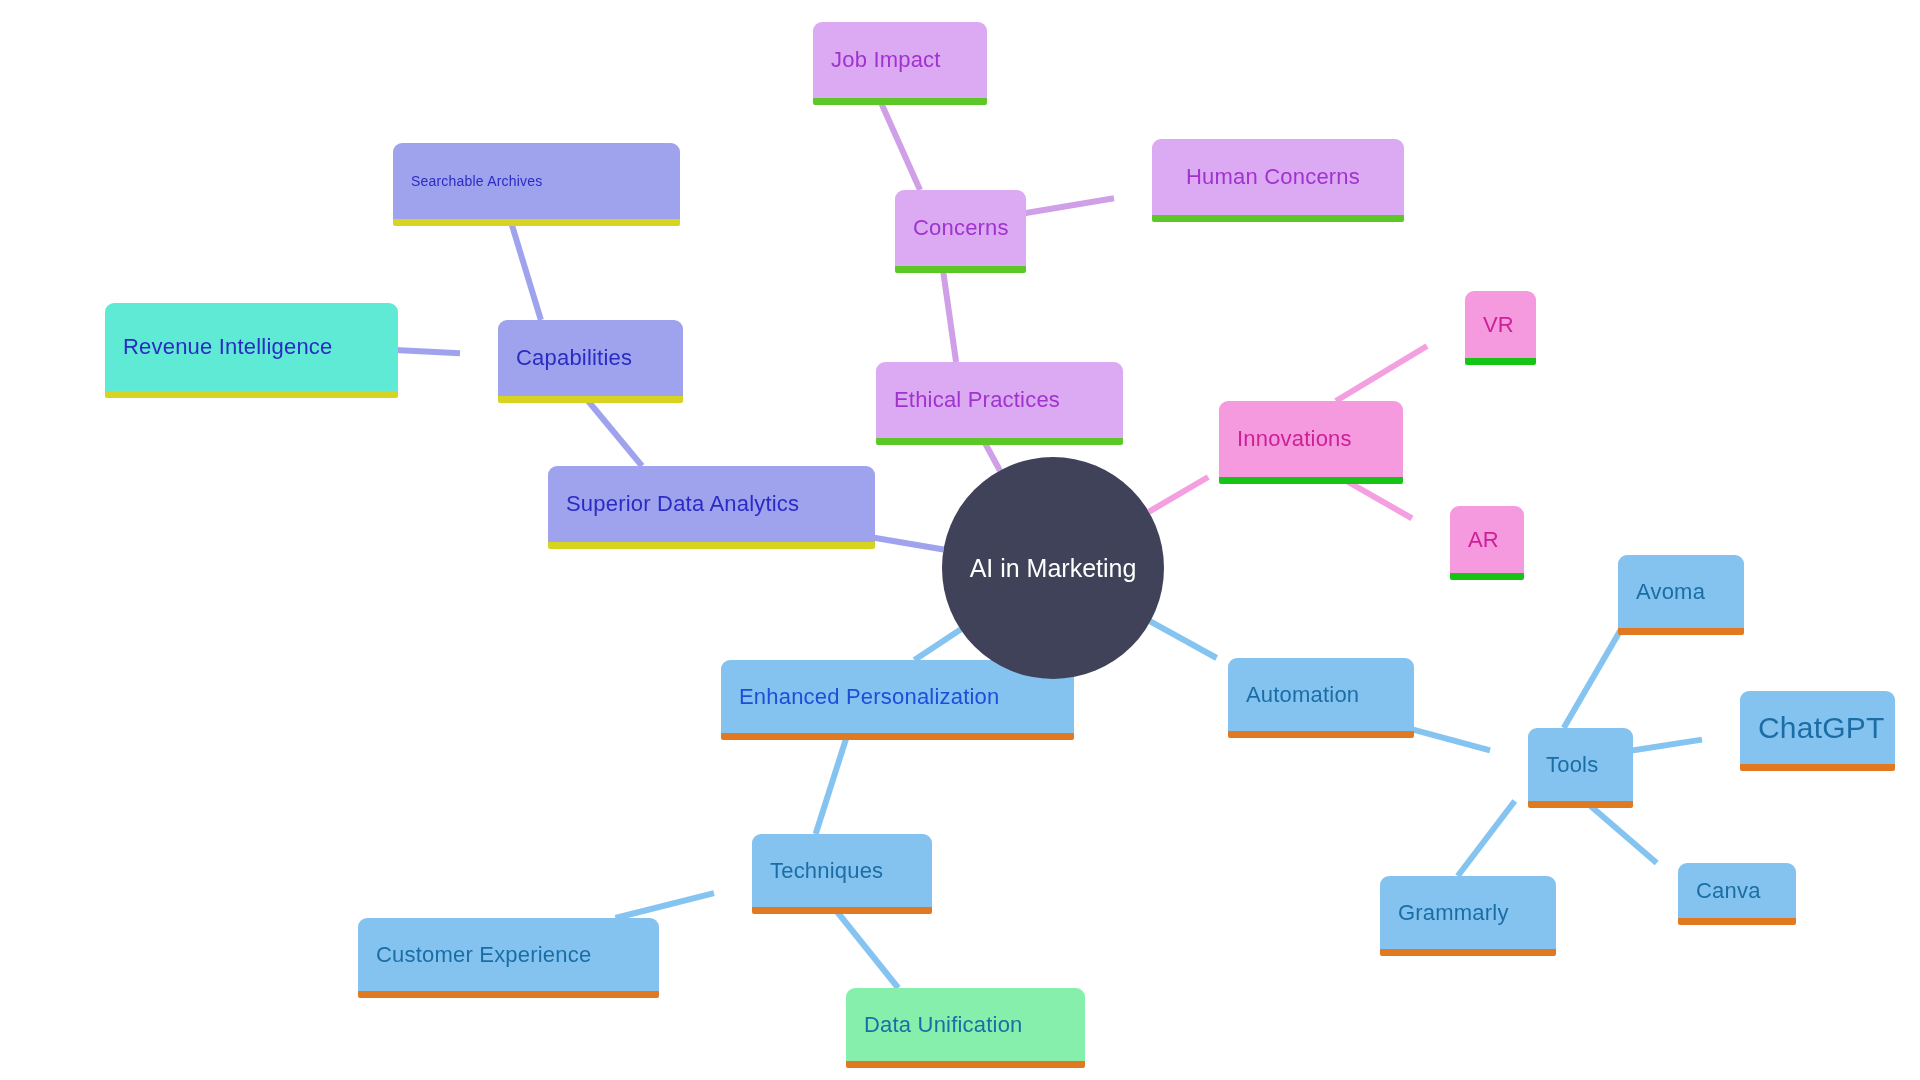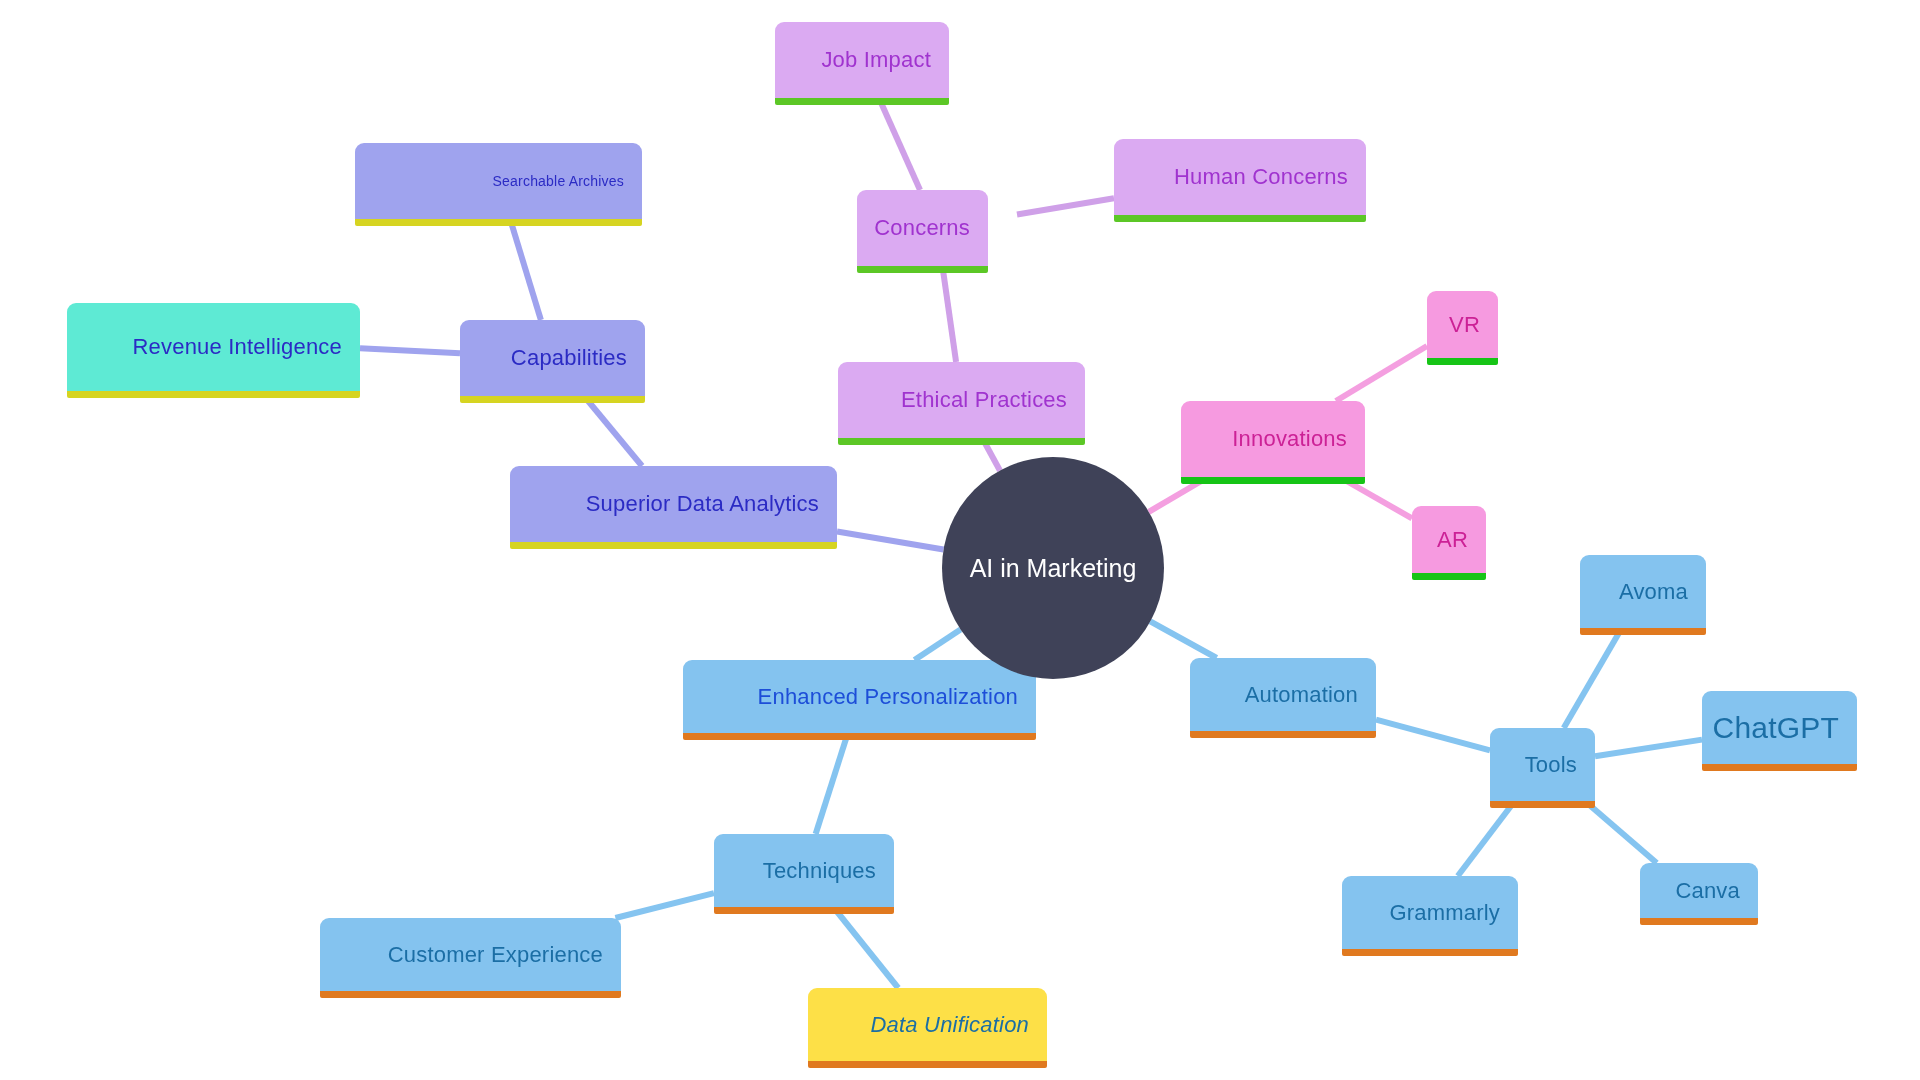--- a/index.html
+++ b/index.html
@@ -23,24 +23,25 @@
     top: 0;
     width: 1920px;
     height: 1080px;
     pointer-events: none;
   }
   .node {
     position: absolute;
     box-sizing: border-box;
     display: flex;
     align-items: center;
-    justify-content: flex-end;
+    justify-content: flex-start;
     border-radius: 9px 9px 0 0;
     white-space: nowrap;
     letter-spacing: 0.2px;
+    margin-left: 38px;
   }
   .node .label {
     display: block;
     line-height: 1;
     padding: 0 18px;
   }
   .node .underline {
     position: absolute;
     left: 0;
     right: 0;
@@ -161,21 +162,21 @@
         <div class="underline" style="background: rgb(224, 121, 31);"></div>
       </div>
       <div class="node" style="left: 1342px; top: 876px; width: 176px; height: 73px; background: rgb(132, 195, 239); color: rgb(27, 110, 165); font-size: 22px;">
         <span class="label">Grammarly</span>
         <div class="underline" style="background: rgb(224, 121, 31);"></div>
       </div>
       <div class="node" style="left: 320px; top: 918px; width: 301px; height: 73px; background: rgb(132, 195, 239); color: rgb(27, 110, 165); font-size: 22px;">
         <span class="label">Customer Experience</span>
         <div class="underline" style="background: rgb(224, 121, 31);"></div>
       </div>
-      <div class="node" style="left: 808px; top: 988px; width: 239px; height: 73px; background: #fde047; color: rgb(27, 110, 165); font-size: 22px; font-style: italic;">
+      <div class="node" style="left: 808px; top: 988px; width: 239px; height: 73px; background: #86efac; color: rgb(27, 110, 165); font-size: 22px;">
         <span class="label">Data Unification</span>
         <div class="underline" style="background: rgb(224, 121, 31);"></div>
       </div>
     </div>
   <div id="root-node" style="left: 942px; top: 457px; width: 222px; height: 222px; background: rgb(63, 66, 88); color: rgb(255, 255, 255);">
     <span>AI in Marketing</span>
   </div>
 </div>
 
 </body></html>

